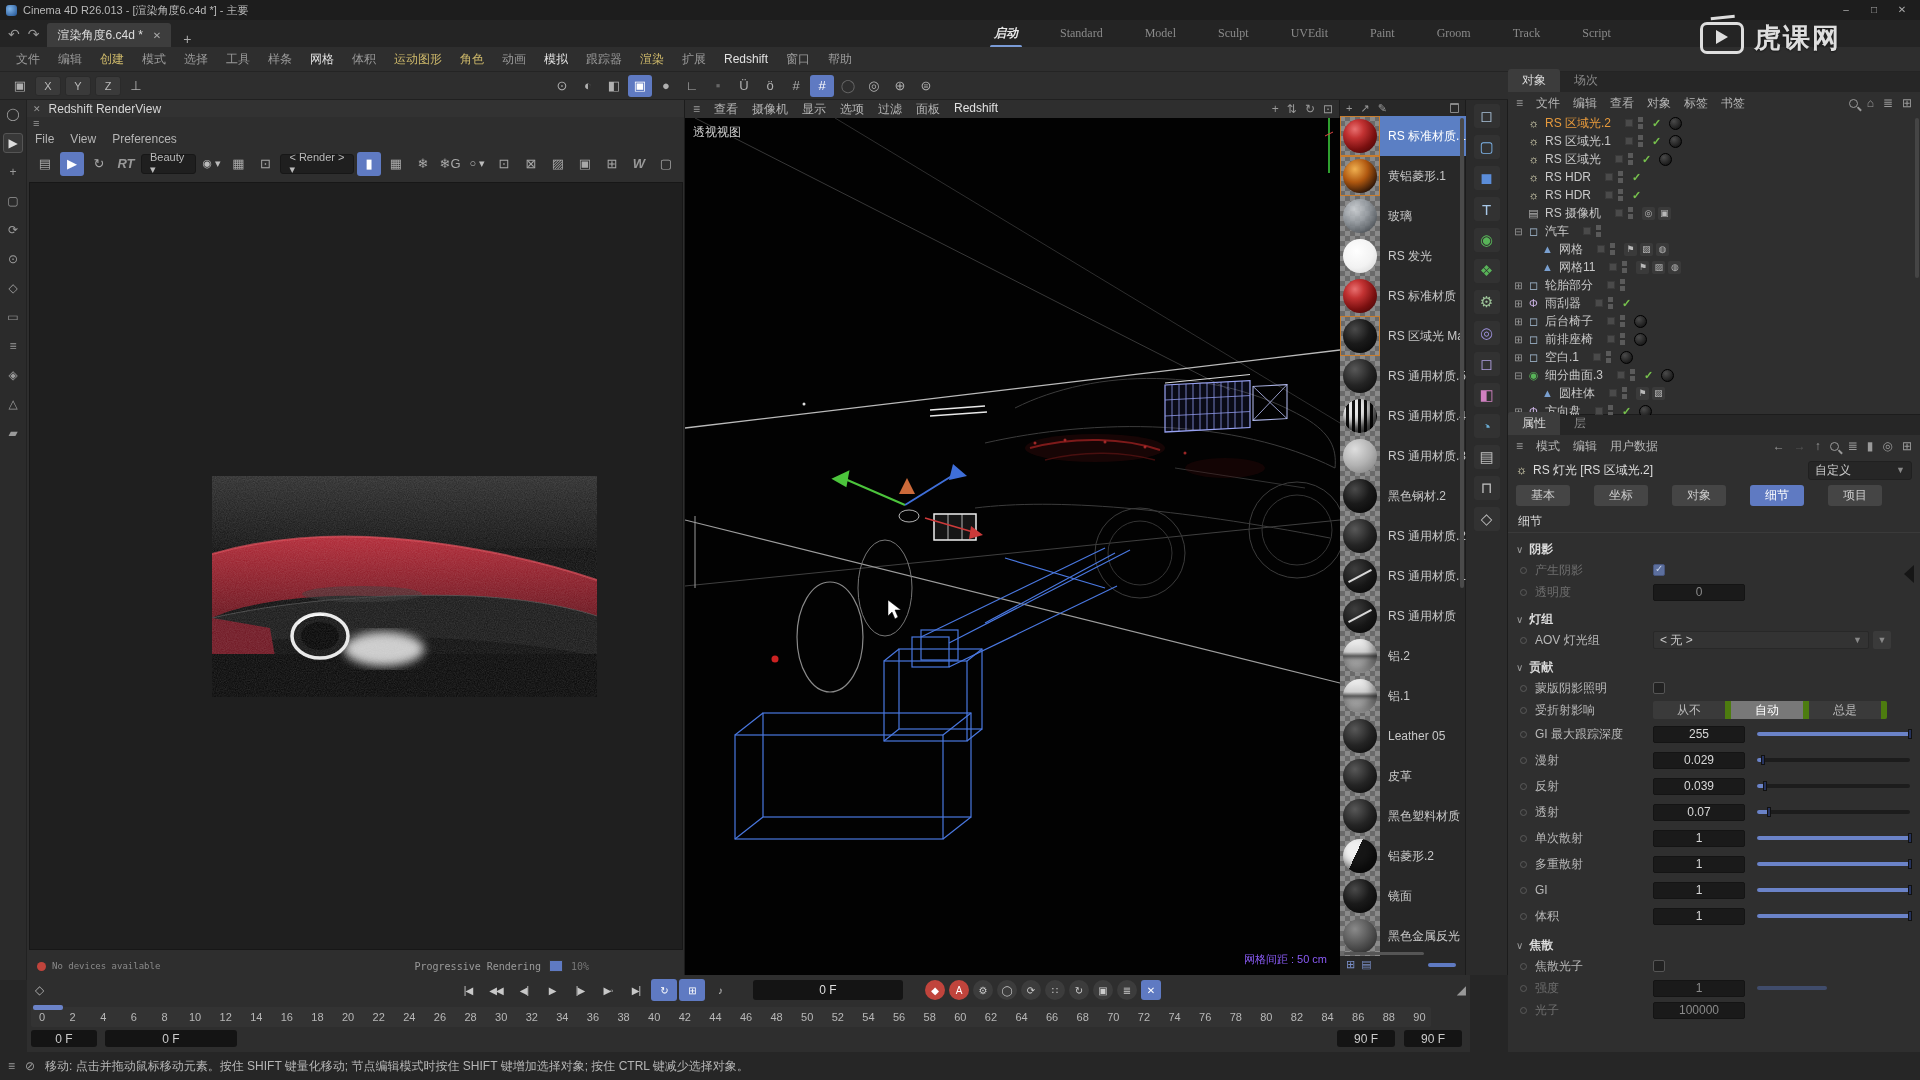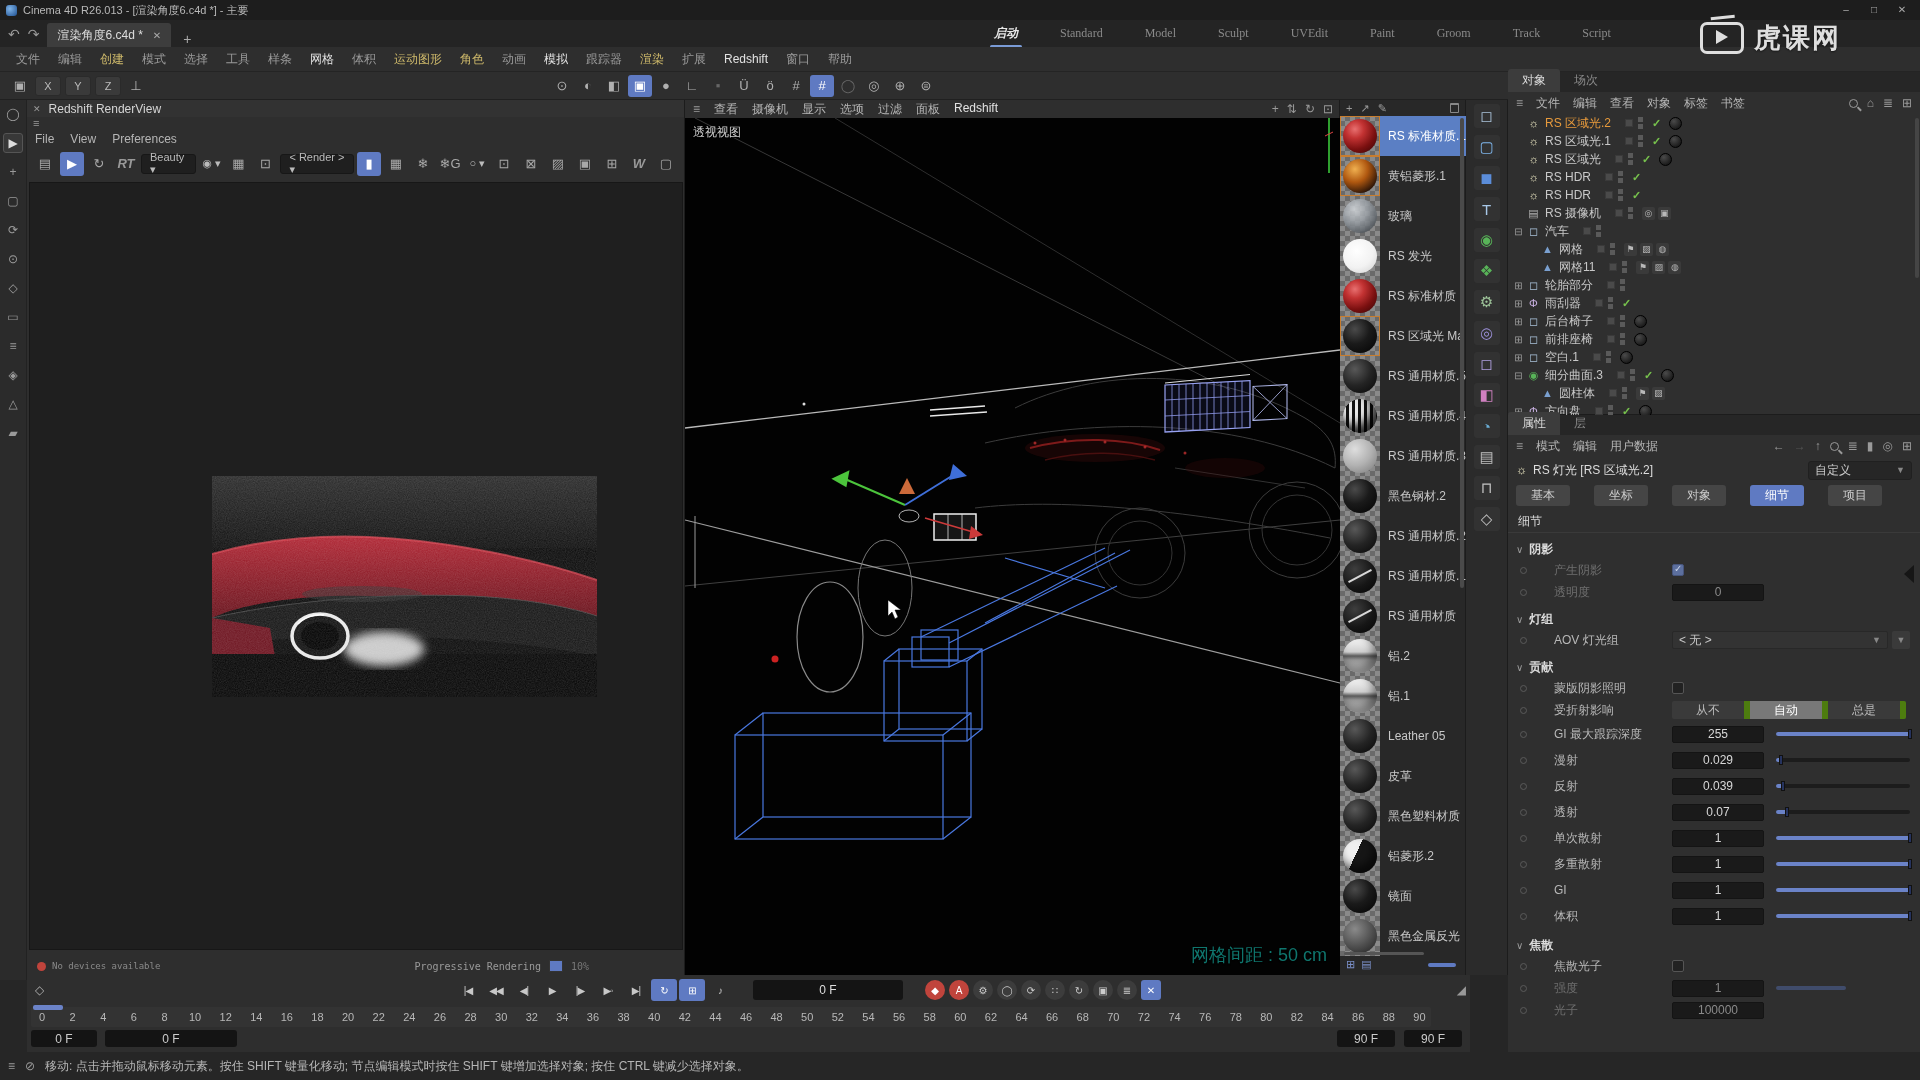--- a/index.html
+++ b/index.html
@@ -71,21 +71,21 @@
   #rvprog { position:absolute; right:96px; display:flex; align-items:center; gap:8px; font-size:10px; color:#9a9a9a; }
   #rvprogicon { width:14px; height:12px; background:#5f7ac2; border:1px solid #333; }
   #rvpct { color:#777; }
 
   
   #viewport { left:685px; top:100px; width:655px; height:875px; background:#000; border-right:1px solid #1c1c1c; }
   #vpmenu { height:18px; background:#2e2e2e; display:flex; align-items:center; gap:14px; padding:0 8px; color:#b5b5b5; }
   #vpmenu .vm.bright { color:#e2e2e2; }
   #vpcorner { position:absolute; right:6px; top:0; height:18px; display:flex; gap:8px; align-items:center; color:#999; }
   #vplabel { position:absolute; left:8px; top:24px; color:#cfcfcf; font-size:12px; text-shadow:0 1px 1px #000; }
-  #vpgrid { position:absolute; right:12px; bottom:8px; color:#0f766e; font-size:18px; text-shadow:0 1px 1px #000; }
+  #vpgrid { position:absolute; right:12px; bottom:8px; color:#8b5cf6; font-size:11px; text-shadow:0 1px 1px #000; }
   #vpsvg { position:absolute; left:0; top:18px; }
 
   
   #matrail { left:1340px; top:100px; width:126px; height:875px; background:#282828; border-right:1px solid #1c1c1c; }
   #mrheader { height:16px; display:flex; align-items:center; gap:8px; padding:0 6px; color:#9a9a9a; font-size:11px; }
   #mrtrash { margin-left:auto; width:9px; height:10px; border:1px solid #888; border-top:2px solid #888; border-radius:1px; }
   #mrlist { position:absolute; left:0; top:16px; width:126px; height:840px; overflow:hidden; }
   .mrow { height:40px; display:flex; align-items:center; }
   .mthumb { width:40px; height:40px; flex:0 0 40px; position:relative;
     background-image:linear-gradient(45deg,#6a6a6a 25%,transparent 25%,transparent 75%,#6a6a6a 75%),linear-gradient(45deg,#6a6a6a 25%,#8a8a8a 25%,#8a8a8a 75%,#6a6a6a 75%);
@@ -158,21 +158,21 @@
   #presetdd { margin-left:auto; width:104px; height:19px; background:#262626; border:1px solid #202020; border-radius:3px; display:flex; align-items:center; padding:0 6px; color:#c8c8c8; }
   #presetdd .car { margin-left:auto; color:#888; font-size:9px; }
   #atabs { height:28px; display:flex; gap:24px; padding:2px 8px; align-items:flex-start; }
   .atab { min-width:54px; height:21px; background:#454545; border-radius:3px; display:flex; align-items:center; justify-content:center; color:#ccc; }
   .atab.active { background:#5f7ac2; color:#fff; }
   #asection { height:22px; display:flex; align-items:center; padding:0 10px; color:#ddd; font-size:12px; border-bottom:1px solid #3a3a3a; }
   .agroup { display:flex; align-items:center; height:20px; padding:0 8px; color:#dcdcdc; font-weight:bold; margin-top:6px; }
   .agroup .car { color:#9a9a9a; margin-right:6px; font-size:10px; font-weight:normal; }
   .arow { display:flex; align-items:center; height:22px; padding-left:12px; }
   .adot { width:7px; height:7px; border:1px solid #5a5a5a; border-radius:50%; margin-right:8px; flex:0 0 7px; }
-  .albl { width:118px; color:#b8b8b8; white-space:nowrap;margin-left:19px; }
+  .albl { width:118px; color:#b8b8b8; white-space:nowrap; }
   .arow.dim .albl, .arow.dim { color:#6e6e6e; }
   .arow.dim .albl { color:#6e6e6e; }
   .afield { width:92px; height:17px; background:#1a1a1a; border:1px solid #141414; border-radius:2px; display:flex; align-items:center; justify-content:center; color:#d8d8d8; }
   .arow.dim .afield { color:#8a8a8a; }
   .acheck { width:12px; height:12px; border:1px solid #555; background:#222; border-radius:2px; }
   .acheck.on { background:#5c6f9e; border-color:#47557c; position:relative; }
   .acheck.on::after { content:"✓"; position:absolute; left:1px; top:-2px; font-size:10px; color:#c8d2e8; }
   .atrack { flex:1; height:4px; background:#1c1c1c; border-radius:2px; margin:0 10px 0 12px; position:relative; }
   .afill { position:absolute; left:0; top:0; bottom:0; background:#6b83c8; border-radius:2px; }
   .ahandle { position:absolute; right:-2px; top:-3px; width:4px; height:10px; background:#26335e; border:1px solid #111; }

